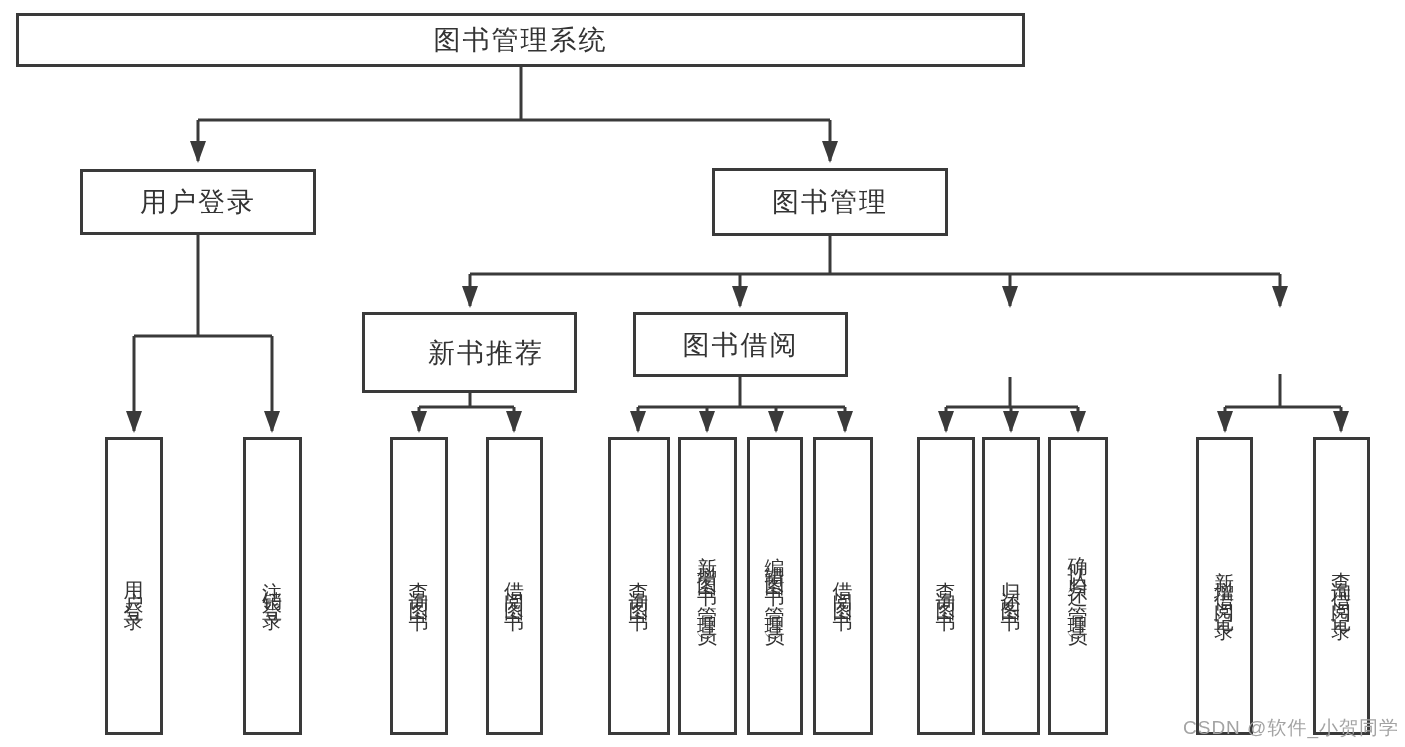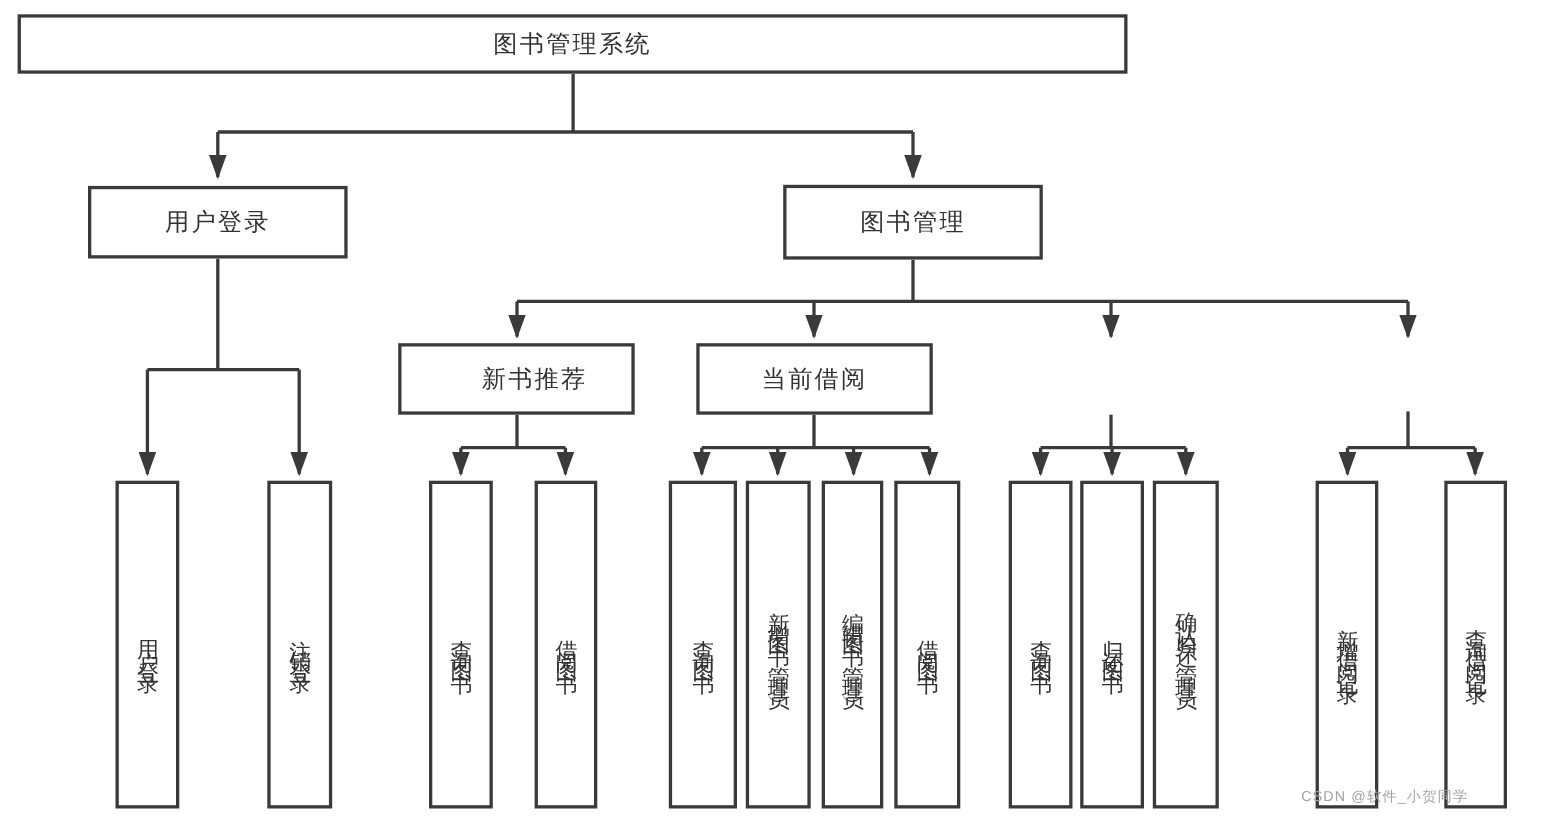--- a/index.html
+++ b/index.html
@@ -5,54 +5,54 @@
   html,body { margin:0; padding:0; background:#ffffff; }
   #stage {
     position:relative; width:1405px; height:747px; background:#ffffff;
     font-family:"Liberation Sans", sans-serif; overflow:hidden;
   }
   #connectors { position:absolute; left:0; top:0; width:1405px; height:747px; }
   .box {
     position:absolute; box-sizing:border-box;
     border:3px solid #3a3a3a; background:#ffffff;
     display:flex; align-items:center; justify-content:center;
-    font-size:22px; letter-spacing:2px; color:#333333; white-space:nowrap;
+    font-size:27px; letter-spacing:2px; color:#333333; white-space:nowrap;
   }
   .vbox {
     position:absolute; box-sizing:border-box; top:437px; height:298px;
     border:3px solid #3a3a3a; background:#ffffff;
     display:flex; align-items:center; justify-content:center;
     writing-mode:vertical-rl; text-orientation:mixed;
     font-size:20px; letter-spacing:10px; color:#333333; line-height:1;
   }
   
   .n-root  { left:16px;  top:13px;  width:1009px; height:54px; }
   .n-login { left:80px;  top:169px; width:236px;  height:66px; }
   .n-mgmt  { left:712px; top:168px; width:236px;  height:68px; }
-  .n-l3-0  { left:362px; top:312px; width:215px;  height:65px;padding-left:33px; }
+  .n-l3-0  { left:362px; top:312px; width:215px;  height:81px;padding-left:33px; }
   .n-l3-1  { left:633px; top:312px; width:215px;  height:65px; }
   .n-l3-2  { left:903px; top:312px; width:215px;  height:65px; }
   .n-l3-3  { left:1172px;top:312px; width:198px;  height:62px; }
   
   .leaf-0  { left:105px;  width:58px; }
   .leaf-1  { left:243px;  width:59px; }
   .leaf-2  { left:390px;  width:58px; }
   .leaf-3  { left:486px;  width:57px; }
   .leaf-4  { left:608px;  width:62px; }
   .leaf-5  { left:678px;  width:59px; }
   .leaf-6  { left:747px;  width:56px; }
   .leaf-7  { left:813px;  width:60px; }
   .leaf-8  { left:917px;  width:58px; }
   .leaf-9  { left:982px;  width:58px; }
   .leaf-10 { left:1048px; width:60px; }
   .leaf-11 { left:1196px; width:57px; }
   .leaf-12 { left:1313px; width:57px; }
   #watermark {
     position:absolute; left:1183px; top:715px; z-index:5;
-    font-size:13px; color:#a3a3a3; letter-spacing:1px; white-space:nowrap;
+    font-size:19px; color:#a3a3a3; letter-spacing:1px; white-space:nowrap;
   }
 </style>
 </head>
 <body>
 
 <div id="stage">
 
   <svg id="connectors" viewBox="0 0 1405 747" xmlns="http://www.w3.org/2000/svg">
     <defs>
       <marker id="arrow" markerUnits="userSpaceOnUse" markerWidth="26" markerHeight="20" refX="20" refY="10" orient="auto">
@@ -102,21 +102,21 @@
       <path d="M1341 407 V431" marker-end="url(#arrow)"></path>
     </g>
   </svg>
 
   <div class="box n-root">图书管理系统</div>
 
   <div class="box n-login">用户登录</div>
   <div class="box n-mgmt">图书管理</div>
 
   <div class="box n-l3-0">新书推荐</div>
-  <div class="box n-l3-1">当前借阅</div>
+  <div class="box n-l3-1">图书借阅</div>
 
   <div class="vbox leaf-0">用户登录</div>
   <div class="vbox leaf-1">注销登录</div>
   <div class="vbox leaf-2">查询图书</div>
   <div class="vbox leaf-3">借阅图书</div>
   <div class="vbox leaf-4">查询图书</div>
   <div class="vbox leaf-5">新增图书（管理员）</div>
   <div class="vbox leaf-6">编辑图书（管理员）</div>
   <div class="vbox leaf-7">借阅图书</div>
   <div class="vbox leaf-8">查询图书</div>

